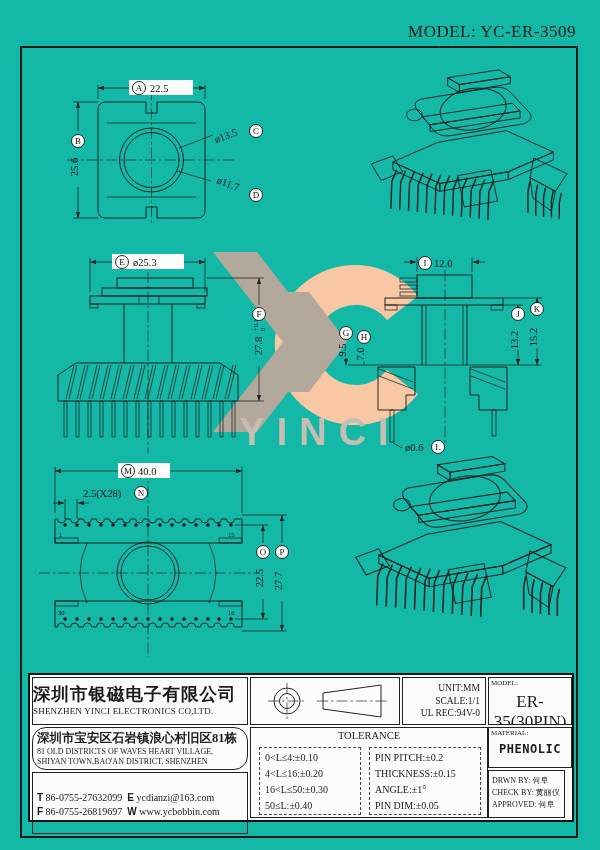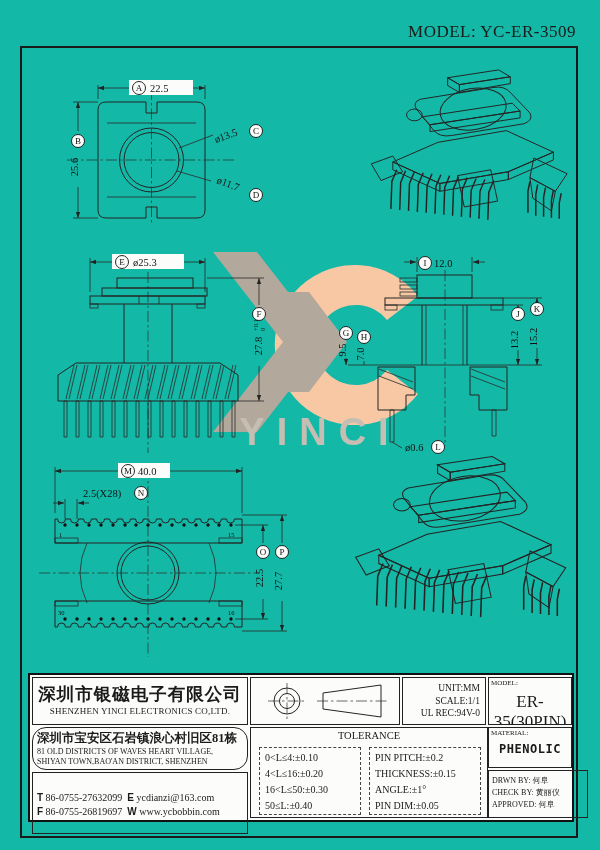--- a/index.html
+++ b/index.html
@@ -17,34 +17,34 @@
   .msk{fill:#fcfcfa;stroke:none;}
   text.dt{font:10.5px "Liberation Serif",serif;fill:#111;}
   text.bt{font:9px "Liberation Serif",serif;fill:#111;text-anchor:middle;}
   text.tt{font:6.5px "Liberation Serif",serif;fill:#111;}
   circle.bub{fill:#fcfcfa;stroke:#111;stroke-width:.9;}
   .dots{stroke:#111;stroke-width:3.4;stroke-linecap:round;fill:none;}
   
   .tblock{position:absolute;left:28px;top:673px;width:546px;height:149px;border:2px solid #111;
           z-index:2;background:#fcfcfa;box-sizing:border-box;}
   .cell{position:absolute;border:1px solid #222;box-sizing:border-box;overflow:hidden;}
-  .c-company{left:2px;top:2px;width:216px;height:48px;text-align:center;}
+  .c-company{left:2px;top:2px;width:216px;height:48px;text-align:left;}
   .c-company .cn{font-size:17.5px;font-weight:bold;letter-spacing:1px;margin-top:4px;}
   .c-company .en{font-size:9px;letter-spacing:.2px;}
   .c-address{left:2px;top:52px;width:216px;height:43px;padding:2px 4px;border-radius:14px;}
   .c-address .cn{font-size:12.5px;font-weight:bold;}
   .c-address .en{font-size:8px;line-height:10px;}
   .c-phone{left:2px;top:97px;width:216px;height:62px;padding:16px 4px;font-size:10px;}
   .c-phone .row{margin-top:3px;}
   .c-phone b{font-family:"Liberation Sans",sans-serif;font-size:10px;}
   .c-proj{left:220px;top:2px;width:150px;height:48px;}
   .c-unit{left:372px;top:2px;width:84px;height:48px;font-size:9.5px;padding:4px 5px;line-height:12.5px;text-align:right;}
   .c-model{left:458px;top:2px;width:84px;height:48px;}
   .c-material{left:458px;top:52px;width:84px;height:41px;}
-  .c-sign{left:458px;top:95px;width:100px;height:48px;font-size:8px;padding:4px 3px;line-height:12px;}
+  .c-sign{left:458px;top:95px;width:77px;height:48px;font-size:8px;padding:4px 3px;line-height:12px;}
   .lab{font-size:7px;padding:1px 2px;}
   .big{font-size:17px;text-align:center;margin-top:4px;}
   .mono{font-family:"DejaVu Sans Mono",monospace;font-weight:bold;font-size:12px;letter-spacing:.5px;}
   .c-tol{left:220px;top:52px;width:238px;height:91px;}
   .tol-title{text-align:center;font-size:10.5px;margin-top:2px;}
   .tolbox{position:absolute;border:1px dashed #444;font-size:10px;line-height:16px;padding:2px 5px;box-sizing:border-box;}
   .tb1{left:8px;top:19px;width:102px;height:68px;}
   .tb2{left:118px;top:19px;width:112px;height:68px;}
 </style>
 </head>

